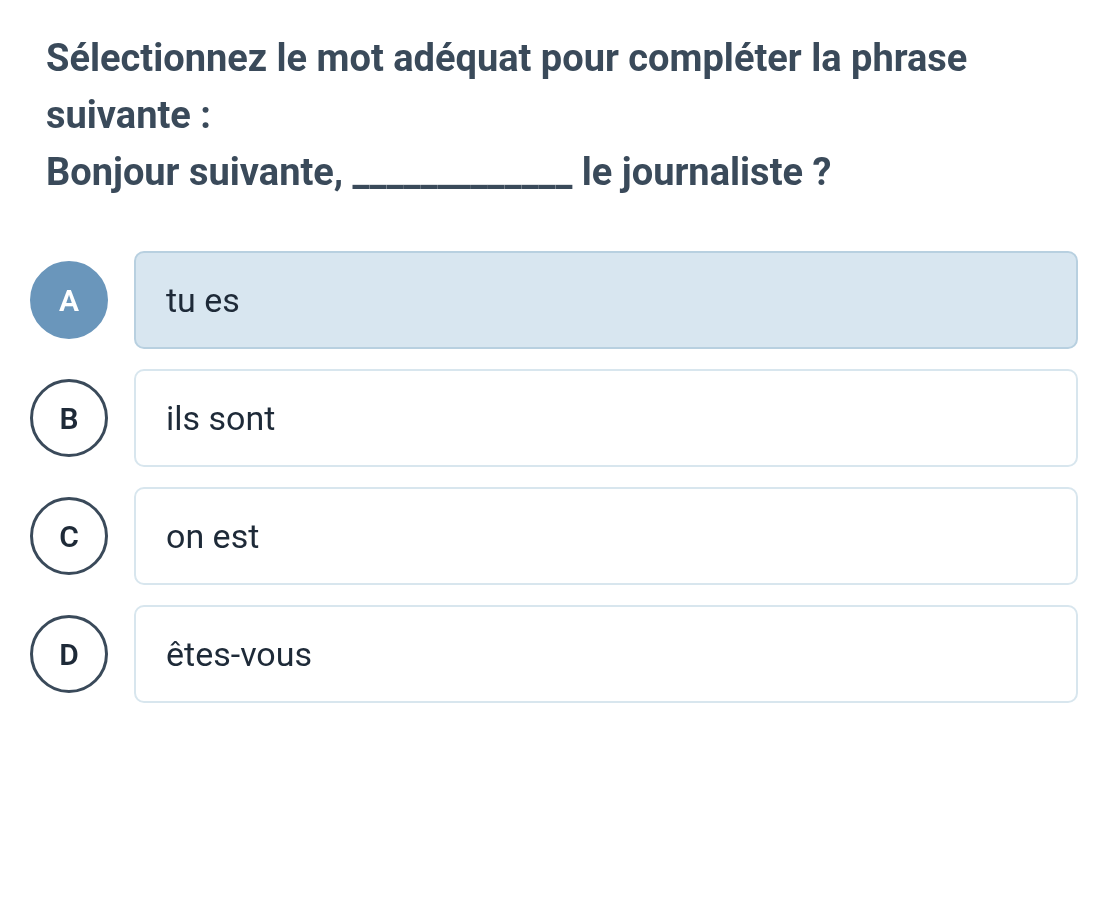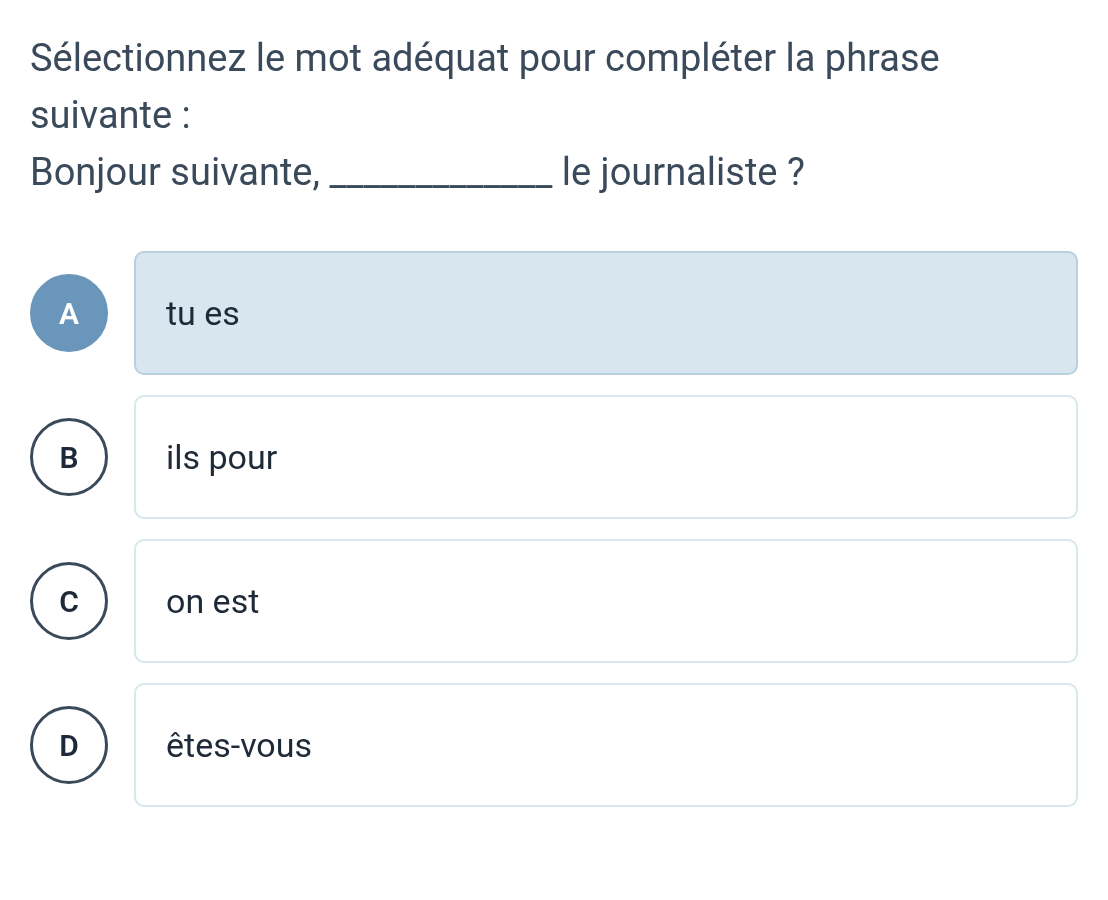--- a/index.html
+++ b/index.html
@@ -11,21 +11,22 @@
       font-family: -apple-system, BlinkMacSystemFont, "Segoe UI", Roboto, Helvetica, Arial, sans-serif;
       background: #ffffff;
       padding: 30px;
       width: 1108px;
     }
     .question-text {
       font-size: 38px;
       color: #3a4a5a;
       line-height: 1.5;
       margin-bottom: 50px;
-      font-weight: 400;
+      font-weight: 700;
+      margin-left: 16px;
     }
     .options-container {
       display: flex;
       flex-direction: column;
       gap: 20px;
     }
     .option-row {
       display: flex;
       align-items: center;
       gap: 26px;
@@ -45,21 +46,21 @@
       background: #ffffff;
       color: #1e2a38;
     }
     .option-badge.selected {
       background: #6a96bb;
       border-color: #6a96bb;
       color: #ffffff;
     }
     .option-box {
       flex: 1;
-      padding: 40px 30px;
+      padding: 27px 30px;
       border: 2px solid #d8e6ee;
       border-radius: 10px;
       font-size: 34px;
       color: #1e2a38;
       background: #ffffff;
       font-weight: 400;
     }
     .option-box.selected {
       background: #d8e6f0;
       border-color: #b8d0e0;
@@ -81,21 +82,21 @@
     <div class="option-box selected">
       <span>tu es</span>
     </div>
   </div>
 
   <div class="option-row">
     <div class="option-badge">
       <span>B</span>
     </div>
     <div class="option-box">
-      <span>ils pour</span>
+      <span>ils sont</span>
     </div>
   </div>
 
   <div class="option-row">
     <div class="option-badge">
       <span>C</span>
     </div>
     <div class="option-box">
       <span>on est</span>
     </div>

